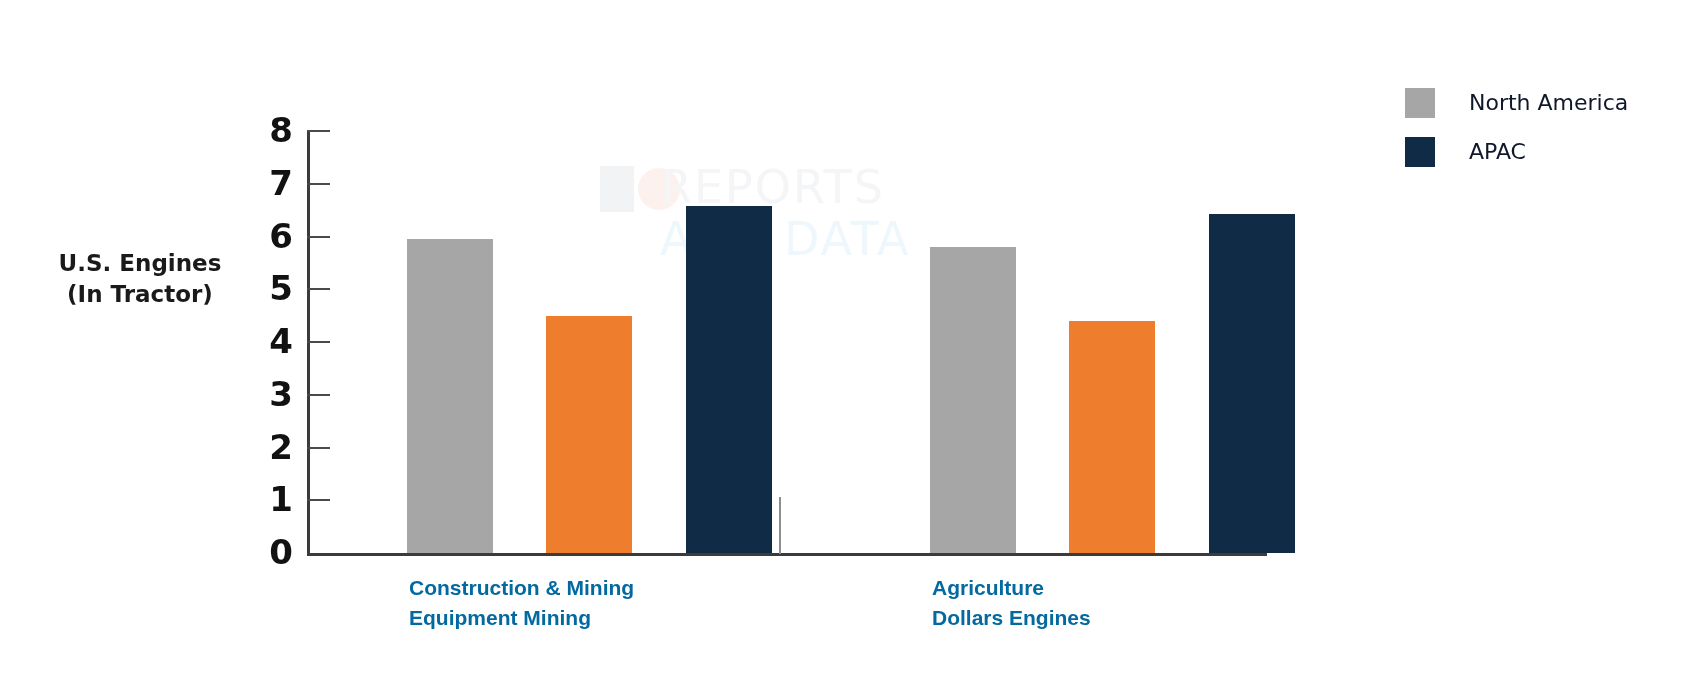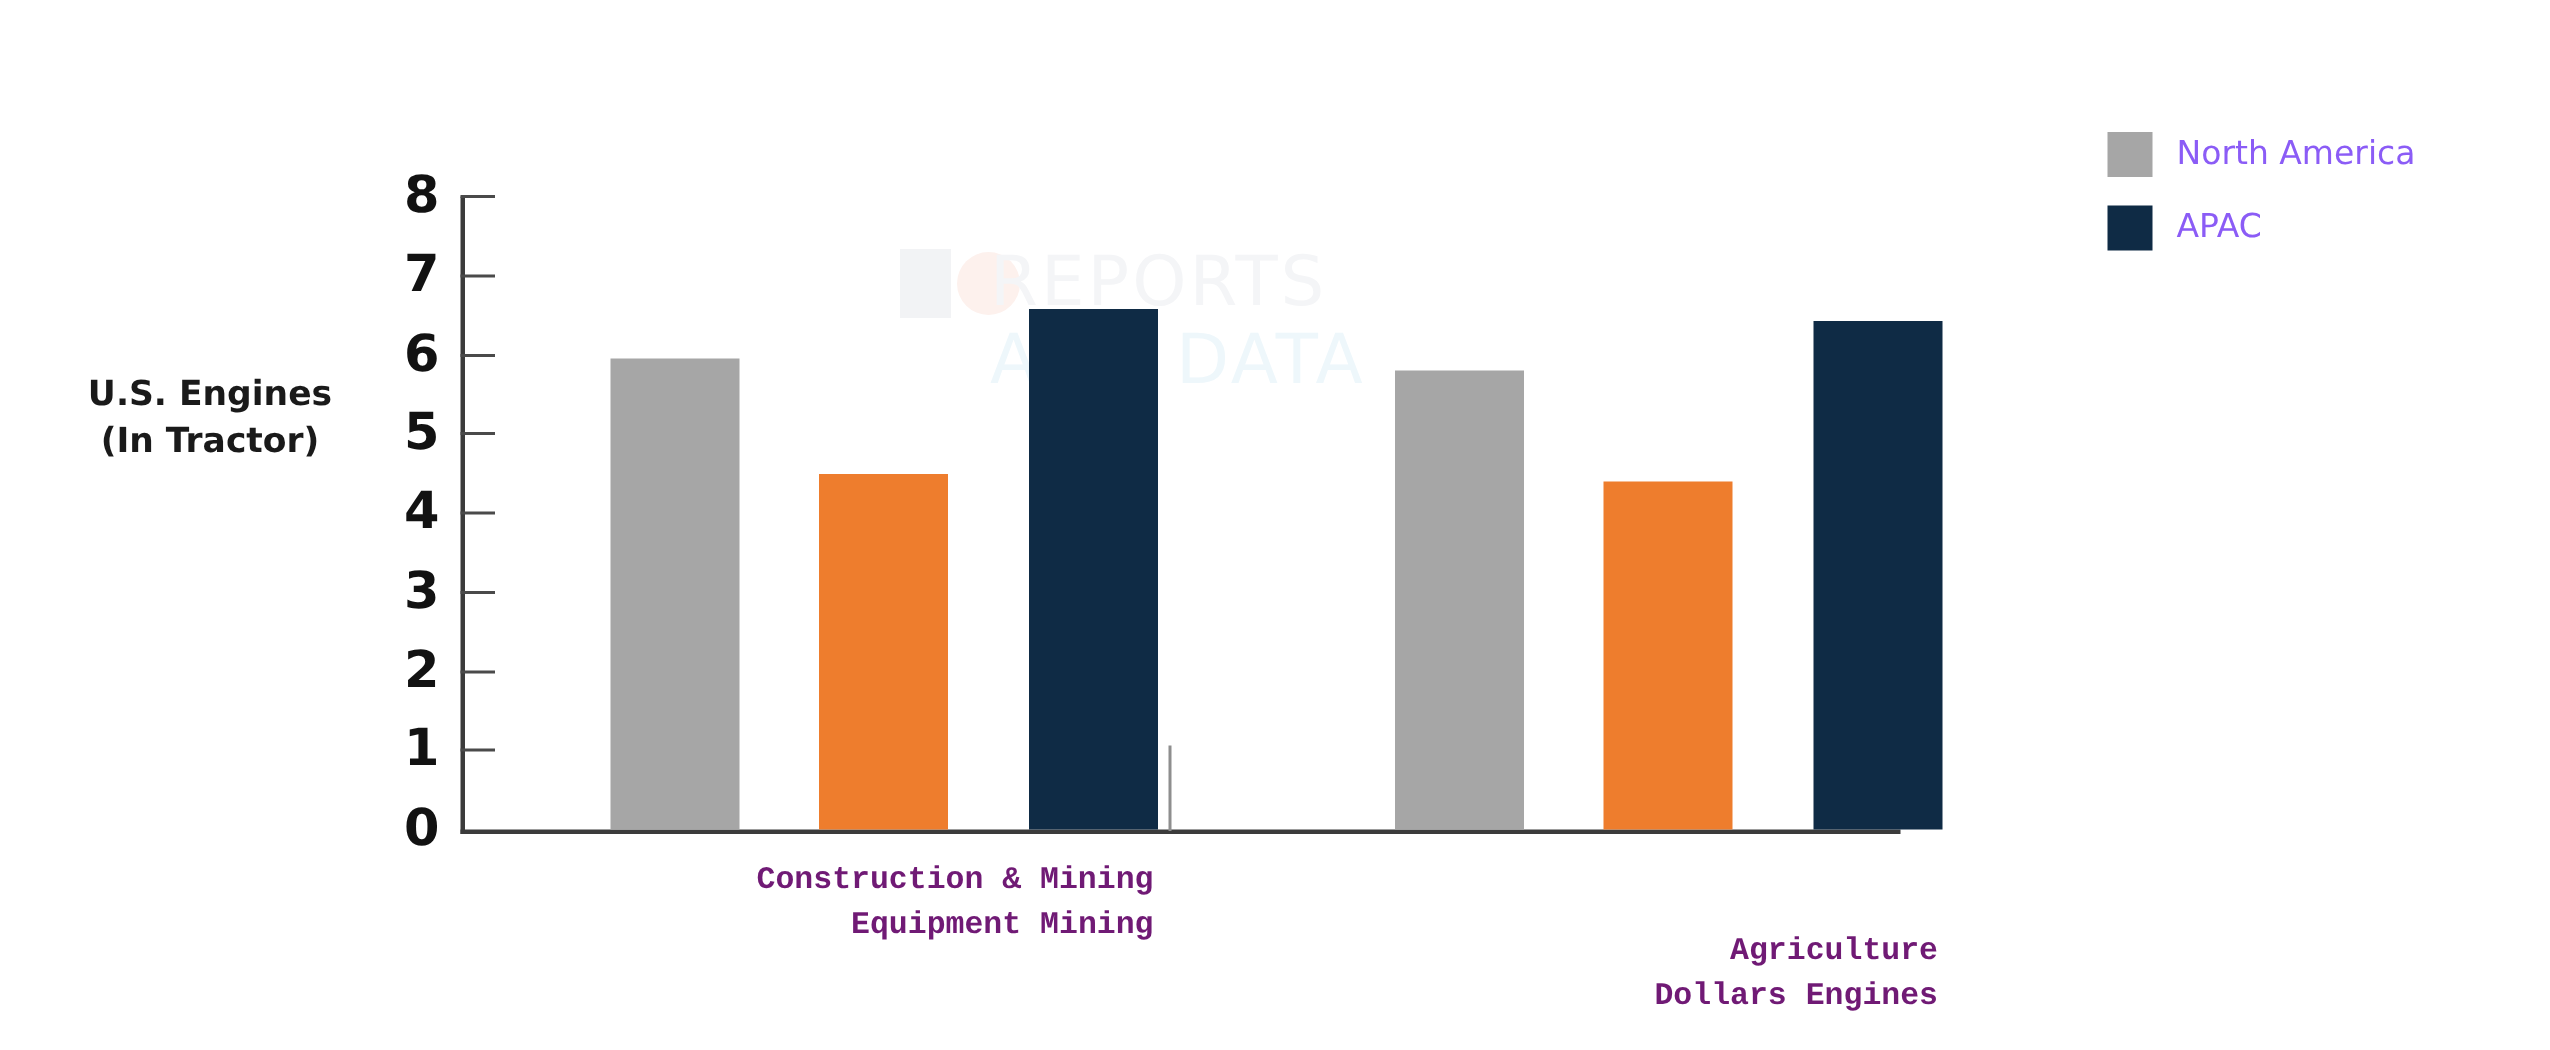--- a/index.html
+++ b/index.html
@@ -127,26 +127,26 @@
   .plot-area {
     position: absolute;
     left: 310px;
     top: 131px;
     width: 957px;
     height: 422px;
   }
 
   .cat-label {
     position: absolute;
-    text-align: right;
+    text-align: left;
     font-size: 21px;
     font-weight: bold;
-    color: #701a75;
+    color: #0369a1;
     line-height: 1.45;
-    font-family: Liberation Mono, monospace;
+    font-family: Liberation Sans, sans-serif;
   }
 
   
   .legend {
     position: absolute;
     left: 1405px;
     top: 78px;
     width: 280px;
   }
   .legend-item {
@@ -154,23 +154,23 @@
     height: 49px;
     display: flex;
     align-items: center;
   }
   .legend-swatch {
     width: 30px;
     height: 30px;
     flex: 0 0 30px;
   }
   .legend-label {
-    margin-left: 16px;
+    margin-left: 34px;
     font-size: 22px;
-    color: #8b5cf6;
+    color: #0f172a;
     white-space: nowrap;
     font-family: "DejaVu Sans", sans-serif;
   }
 </style>
 </head>
 <body>
 
 <div id="chart-root">
 
   <div class="watermark">
@@ -216,21 +216,21 @@
       <div class="bar" title="Europe: 4.4" style="left: 759px; width: 86px; height: 232.1px; background: rgb(238, 125, 45);"></div>
       <div class="bar" title="APAC: 6.57" style="left: 376px; width: 86px; height: 346.567px; background: rgb(15, 43, 69);"></div>
       <div class="bar" title="APAC: 6.42" style="left: 899px; width: 86px; height: 338.655px; background: rgb(15, 43, 69);"></div>
     </div>
 
   <div id="cat-labels">
       <div class="cat-label" style="top: 573px; left: 409px; width: 360px;">
         <div>Construction &amp; Mining</div>
         <div>Equipment Mining</div>
       </div>
-      <div class="cat-label" style="top: 573px; left: 932px; width: 360px; margin-top: 47px;">
+      <div class="cat-label" style="top: 573px; left: 932px; width: 360px;">
         <div>Agriculture</div>
         <div>Dollars Engines</div>
       </div>
     </div>
 
   <div class="legend" id="legend">
       <div class="legend-item">
         <span class="legend-swatch" style="background: rgb(166, 166, 166);"></span>
         <span class="legend-label">North America</span>
       </div>

